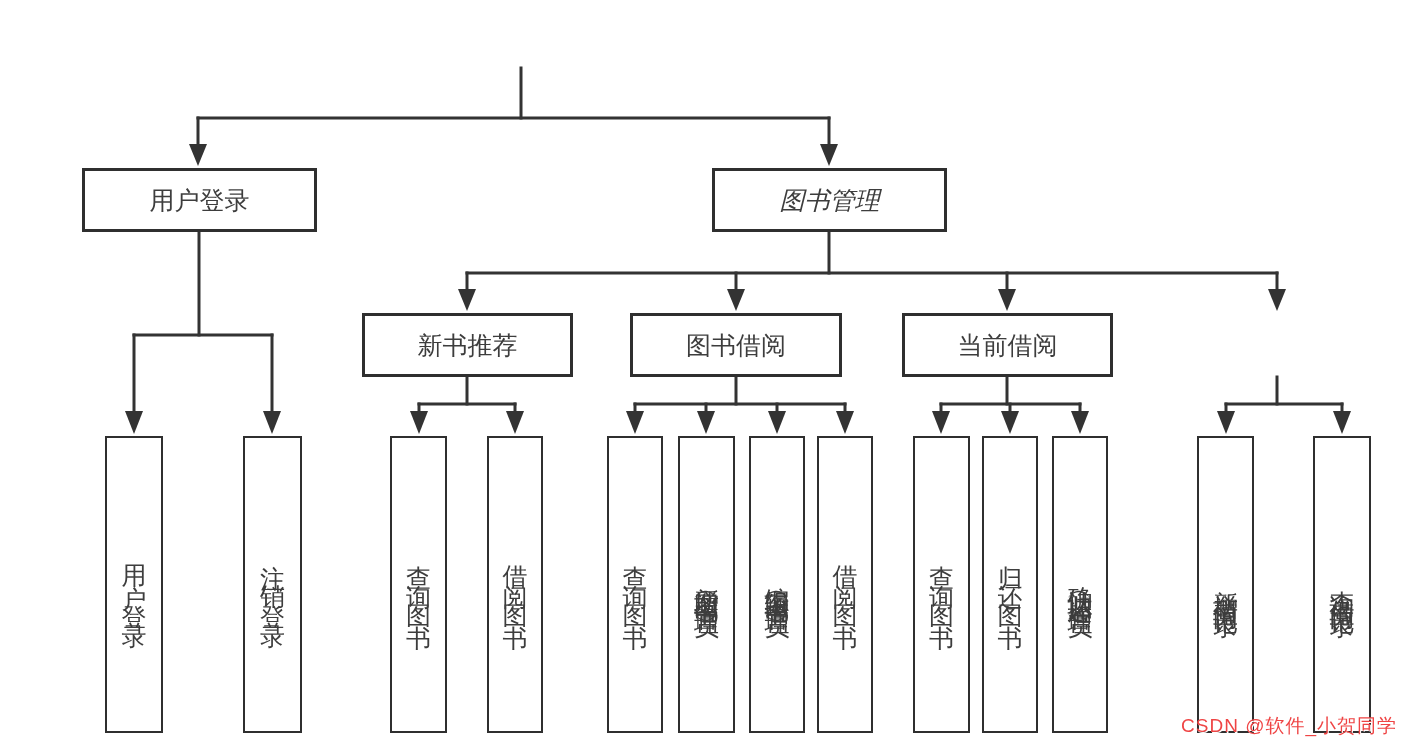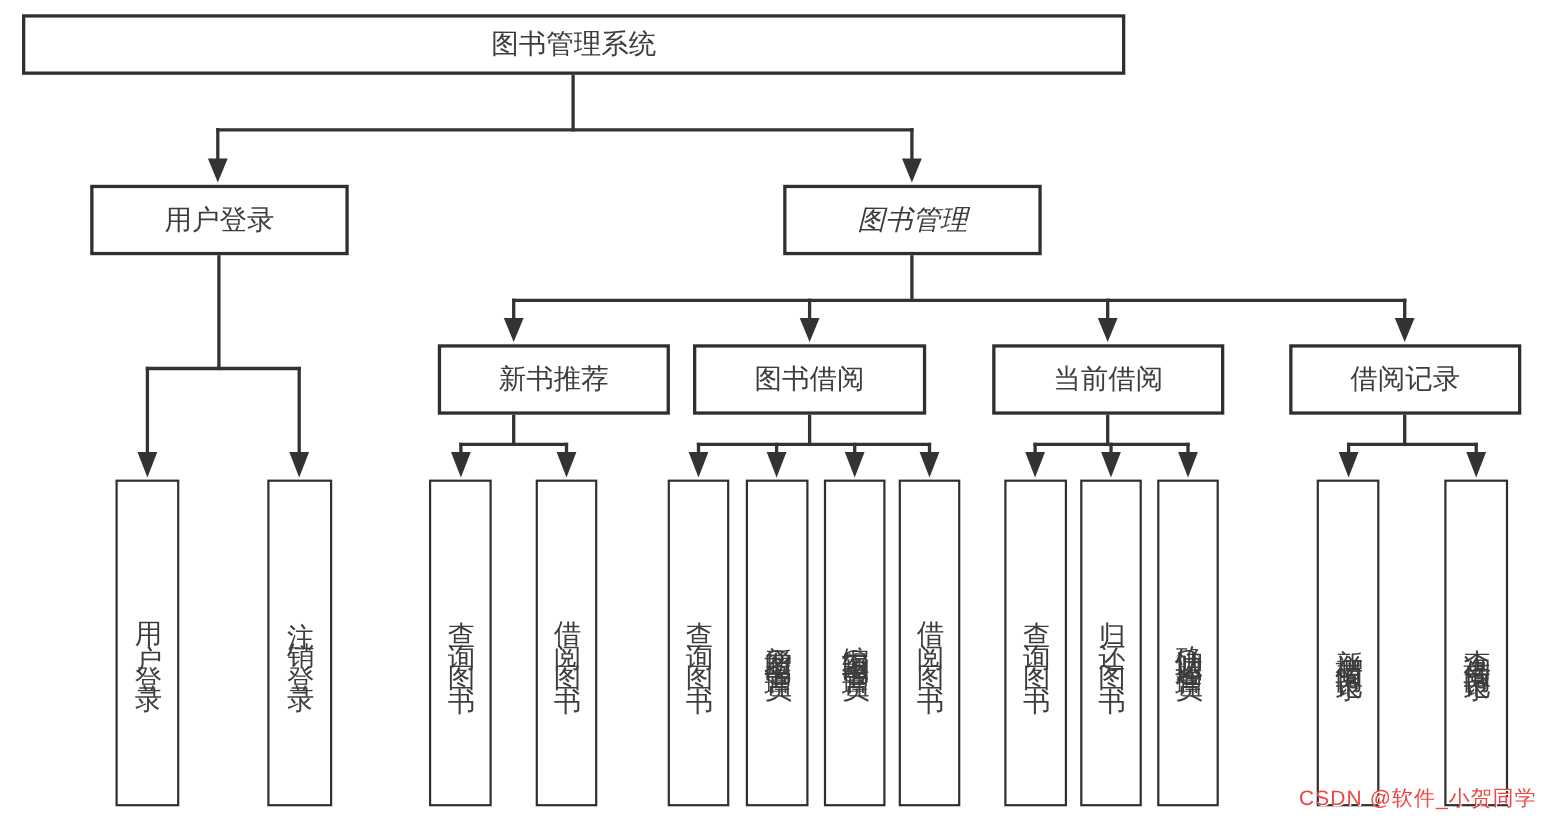--- a/index.html
+++ b/index.html
@@ -52,21 +52,21 @@
     top: 713px;
     font-size: 19px;
     color: #ef4444;
     letter-spacing: 1px;
     text-shadow: 1px 1px 0 #ffffff;
   }
   
   #n-root   { left: 20px;  top: 13px;  width: 1003px; height: 55px; }
   #n-login  { left: 82px;  top: 168px; width: 235px;  height: 64px; }
   #n-mgmt   { left: 712px; top: 168px; width: 235px;  height: 64px; font-style: italic; }
-  #n-newbk  { left: 362px; top: 313px; width: 211px;  height: 64px; margin-left: 36px; }
+  #n-newbk  { left: 362px; top: 313px; width: 211px;  height: 64px; }
   #n-borrow { left: 630px; top: 313px; width: 212px;  height: 64px; }
   #n-curr   { left: 902px; top: 313px; width: 211px;  height: 64px; }
   #n-record { left: 1172px;top: 313px; width: 211px;  height: 64px; }
   .leaf { top: 436px; height: 297px; }
   #l-login1  { left: 105px;  width: 58px; }
   #l-logout  { left: 243px;  width: 59px; }
   #l-nbq     { left: 390px;  width: 57px; }
   #l-nbb     { left: 487px;  width: 56px; }
   #l-bbq     { left: 607px;  width: 56px; }
   #l-bba     { left: 678px;  width: 57px; }
@@ -152,43 +152,37 @@
     <g>
       <line x1="1277" y1="377" x2="1277" y2="404"></line>
       <line x1="1226" y1="404" x2="1342" y2="404"></line>
       <line x1="1226" y1="404" x2="1226" y2="413"></line>
       <line x1="1342" y1="404" x2="1342" y2="413"></line>
       <polygon points="1217,411 1235,411 1226,434" fill="#333333" stroke="none"></polygon>
       <polygon points="1333,411 1351,411 1342,434" fill="#333333" stroke="none"></polygon>
     </g>
   </svg>
 
-  <div class="node" id="n-root">
-    <span>图书管理系统</span>
-  </div>
 
   <div class="node" id="n-login">
     <span>用户登录</span>
   </div>
   <div class="node" id="n-mgmt">
     <span>图书管理</span>
   </div>
 
   <div class="node" id="n-newbk">
     <span>新书推荐</span>
   </div>
   <div class="node" id="n-borrow">
     <span>图书借阅</span>
   </div>
   <div class="node" id="n-curr">
     <span>当前借阅</span>
   </div>
-  <div class="node" id="n-record">
-    <span>借阅记录</span>
-  </div>
 
   <div class="node leaf" id="l-login1">
     <span class="vtext v4">用户登录</span>
   </div>
   <div class="node leaf" id="l-logout">
     <span class="vtext v4">注销登录</span>
   </div>
 
   <div class="node leaf" id="l-nbq">
     <span class="vtext v4">查询图书</span>

